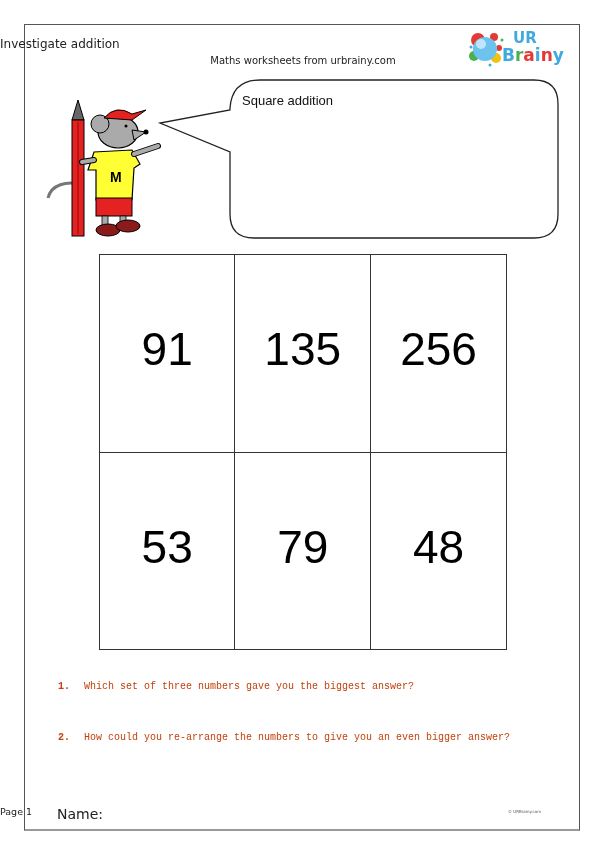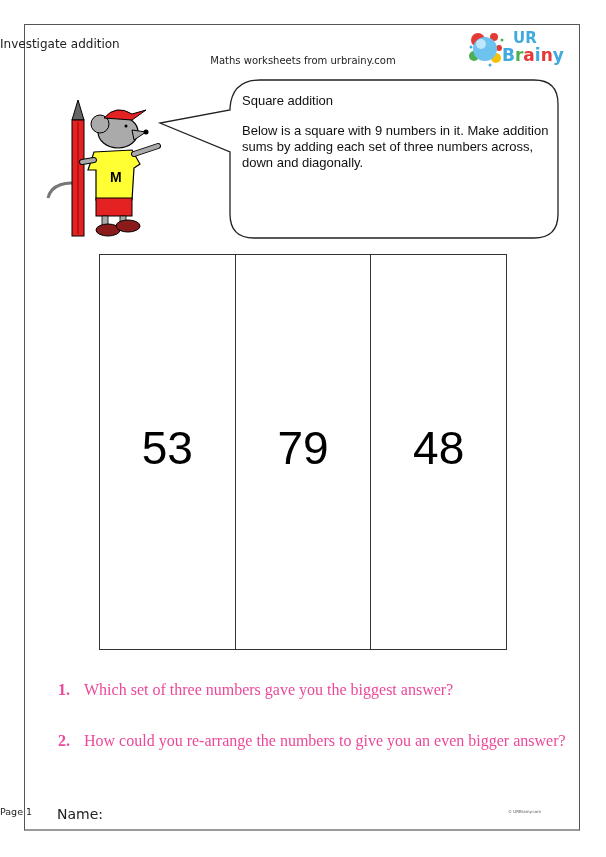--- a/index.html
+++ b/index.html
@@ -11,21 +11,21 @@
   .logo-ur { position: absolute; left: 513px; top: 29px; font-family: "DejaVu Sans", sans-serif; font-weight: bold; font-size: 15px; color: #3fa9e0; letter-spacing: 0px; }
   .logo-brainy { position: absolute; left: 502px; top: 45px; font-family: "DejaVu Sans", sans-serif; font-weight: bold; font-size: 17px; letter-spacing: 0px; }
   .mascot { position: absolute; left: 36px; top: 90px; width: 140px; height: 150px; }
   .bubble-svg { position: absolute; left: 150px; top: 78px; width: 412px; height: 164px; }
   .bubble-text { position: absolute; left: 242px; top: 93px; width: 310px; font-family: "Liberation Sans", sans-serif; font-size: 13px; line-height: 16px; color: #111; }
   .bubble-text p { margin: 0 0 16px 0; }
   .bubble-text p.title { margin-bottom: 14px; }
   .grid { position: absolute; left: 99px; top: 254px; width: 408px; height: 396px; border-collapse: collapse; }
   .grid td { border: 1px solid #333; width: 136px; height: 132px; text-align: center; vertical-align: middle; font-family: "Liberation Sans", sans-serif; font-size: 46px; padding: 0; color: #000; }
   .grid td .num { position: relative; top: -4px; }
-  .q { position: absolute; left: 58px; font-family: Liberation Serif, serif; font-size: 16px; color: #ec4899; }
+  .q { position: absolute; left: 58px; font-family: Liberation Mono, monospace; font-size: 10px; color: #c2410c; }
   .q .n { font-weight: bold; display: inline-block; width: 26px; }
   .footer-name { position: absolute; left: 57px; top: 806px; font-family: "DejaVu Sans", sans-serif; font-size: 14px; color: #222; }
   .footer-page { position: absolute; left: 0; width: 606px; top: 806px; font-family: "DejaVu Sans", sans-serif; font-size: 9.5px; color: #222; }
   .footer-copy { position: absolute; left: 508px; top: 809px; font-family: "DejaVu Sans", sans-serif; font-size: 4px; color: #555; }
 </style>
 </head>
 <body>
 
 <div class="page-frame"></div>
 
@@ -81,25 +81,29 @@
   <circle cx="90" cy="36" r="1.5" fill="#000"></circle>
 
   <path d="M68 28 Q80 14 96 24 L110 20 L96 30 Z" fill="#e52222" stroke="#000" stroke-width="1"></path>
 </svg>
 
 <svg class="bubble-svg" viewBox="0 0 412 164">
   <path d="M110 2 L384 2 Q408 2 408 26 L408 136 Q408 160 384 160 L104 160 Q80 160 80 136 L80 74 L10 45 L80 32 L80 30 Q82 2 110 2 Z" fill="#fff" stroke="#222" stroke-width="1.3"></path>
 </svg>
 <div class="bubble-text">
   <p class="title">Square addition</p>
-  <p>Below is a square with 9 numbers in it. Make addition sums by adding each set of three numbers across, down and diagonally.</p>
 </div>
 
 <table class="grid">
   <tbody>
+      <tr>
+    <td><span class="num">91</span></td>
+    <td><span class="num">135</span></td>
+    <td><span class="num">256</span></td>
+  </tr>
   <tr>
     <td><span class="num">53</span></td>
     <td><span class="num">79</span></td>
     <td><span class="num">48</span></td>
   </tr>
 </tbody>
   </table>
 
 <div class="q" style="top:681px;">
   <span class="n">1.</span><span>Which set of three numbers gave you the biggest answer?</span>

